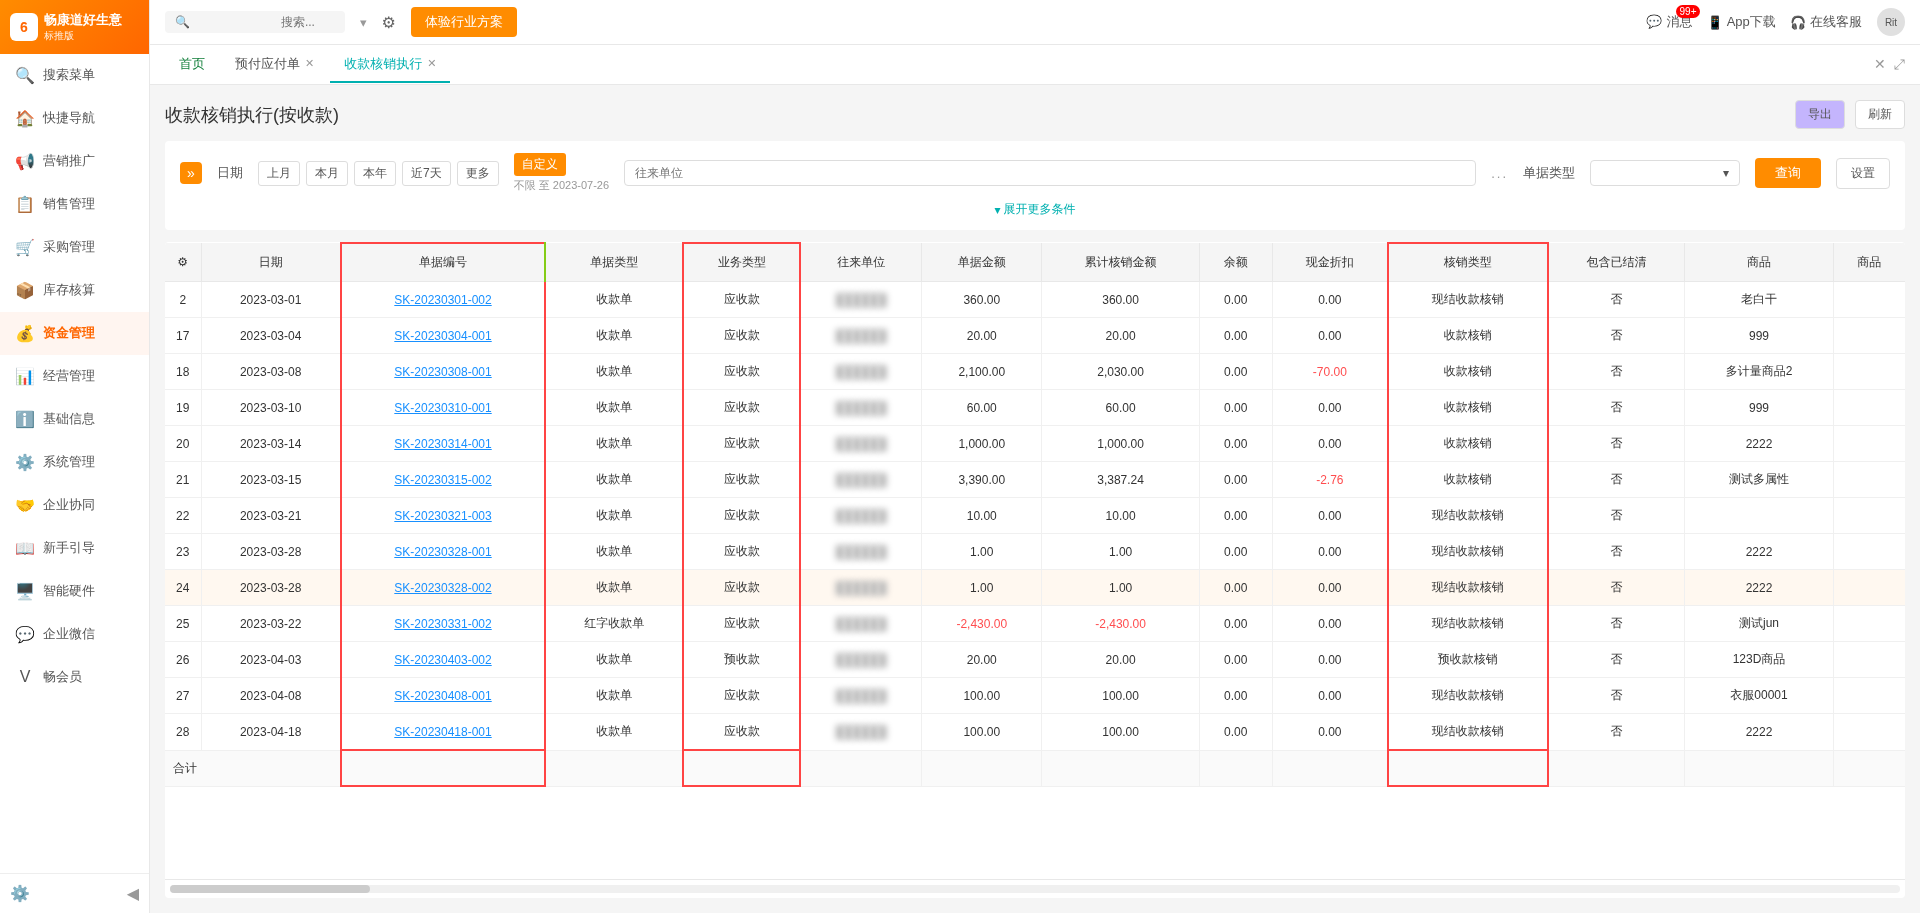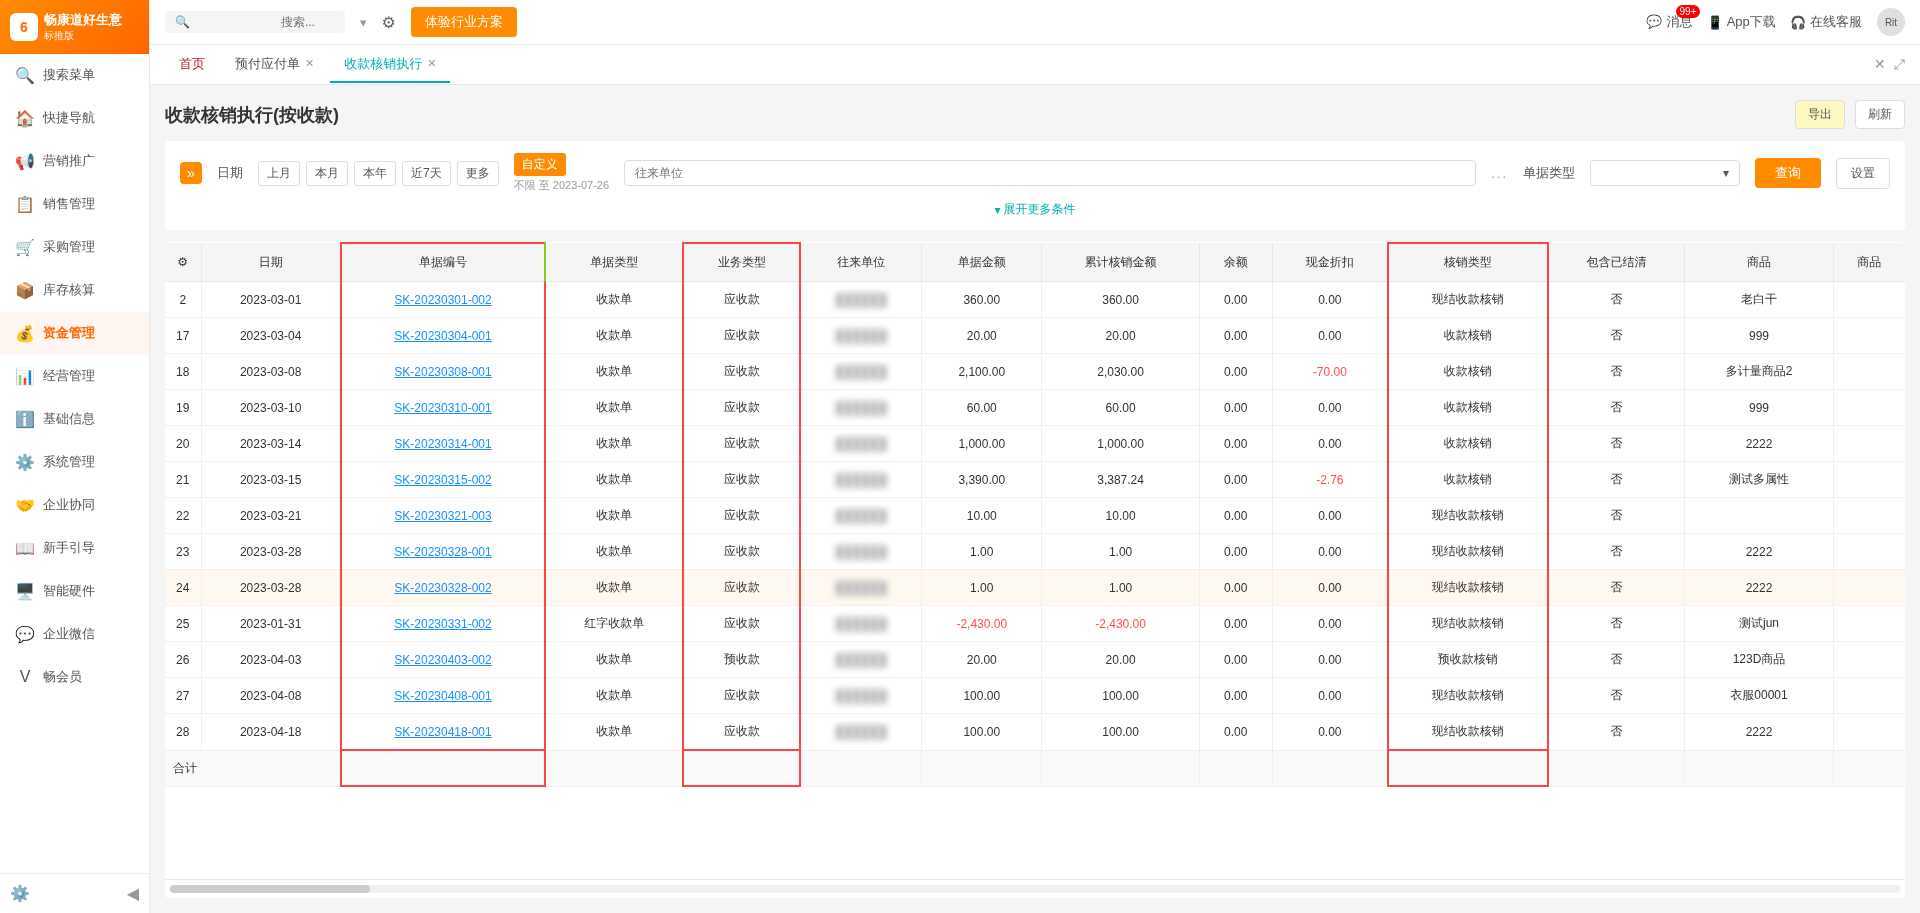--- a/index.html
+++ b/index.html
@@ -32,31 +32,31 @@
     .topbar-right { margin-left: auto; display: flex; align-items: center; gap: 15px; color: #555; font-size: 13px; }
     .topbar-right .msg-badge { position: relative; cursor: pointer; }
     .topbar-right .badge { position: absolute; top: -8px; right: -8px; background: red; color: white; border-radius: 10px; font-size: 10px; padding: 1px 4px; }
     .topbar-right .action { cursor: pointer; display: flex; align-items: center; gap: 3px; }
     .topbar-right .user-avatar { width: 28px; height: 28px; border-radius: 50%; background: #ddd; cursor: pointer; }
 
     
     .tabs { background: white; border-bottom: 1px solid #e8e8e8; display: flex; align-items: center; padding: 0 15px; height: 40px; gap: 2px; }
     .tab { padding: 8px 14px; cursor: pointer; font-size: 13px; color: #555; border-bottom: 2px solid transparent; display: flex; align-items: center; gap: 5px; }
     .tab.active { color: #00b0b0; border-bottom: 2px solid #00b0b0; font-weight: 500; }
-    .tab.home { color: #b91c1c; }
+    .tab.home { color: #15803d; }
     .tab .tab-close { color: #999; font-size: 11px; cursor: pointer; }
     .tabs-right { margin-left: auto; display: flex; gap: 8px; }
     .tab-action { cursor: pointer; color: #999; font-size: 14px; }
 
     
     .page { flex: 1; overflow: hidden; display: flex; flex-direction: column; padding: 15px; background: #f5f5f5; }
     .page-header { display: flex; align-items: center; justify-content: space-between; margin-bottom: 12px; }
-    .page-title { font-size: 18px; font-weight: bold; color: #333; }
+    .page-title { font-size: 18px; font-weight: normal; color: #333; }
     .page-actions { display: flex; gap: 10px; }
-    .btn-export { background: #fef9c3; border: 1px solid #ddd; padding: 5px 12px; border-radius: 4px; cursor: pointer; color: #555; font-size: 12px; display: flex; align-items: center; gap: 4px; }
+    .btn-export { background: #c4b5fd; border: 1px solid #ddd; padding: 5px 12px; border-radius: 4px; cursor: pointer; color: #555; font-size: 12px; display: flex; align-items: center; gap: 4px; }
     .btn-refresh { background: white; border: 1px solid #ddd; padding: 5px 12px; border-radius: 4px; cursor: pointer; color: #555; font-size: 12px; display: flex; align-items: center; gap: 4px; }
 
     
     .filter-panel { background: white; border-radius: 4px; padding: 12px 15px; margin-bottom: 12px; }
     .filter-row { display: flex; align-items: center; gap: 15px; flex-wrap: wrap; }
     .filter-expand-btn { background: #ff8c00; color: white; border: none; width: 22px; height: 22px; border-radius: 4px; cursor: pointer; font-size: 14px; display: flex; align-items: center; justify-content: center; }
     .filter-label { color: #555; font-size: 13px; white-space: nowrap; }
     .filter-date-group { display: flex; align-items: center; gap: 6px; }
     .filter-date-btn { padding: 3px 8px; border: 1px solid #ddd; border-radius: 3px; cursor: pointer; font-size: 12px; color: #555; background: white; }
     .filter-date-custom { background: #ff8c00; color: white; border: none; padding: 3px 8px; border-radius: 3px; cursor: pointer; font-size: 12px; }
@@ -429,21 +429,21 @@
       <td class="">1.00</td>
       <td>0.00</td>
       <td class="">0.00</td>
       <td style="border-left:2px solid #ff4444;border-right:2px solid #ff4444;">现结收款核销</td>
       <td>否</td>
       <td>2222</td>
       <td></td>
     </tr>
               <tr>
       <td>25</td>
-      <td>2023-01-31</td>
+      <td>2023-03-22</td>
       <td style="border-left:2px solid #ff4444;border-right:2px solid #ff4444;"><a class="link">SK-20230331-002</a></td>
       <td>红字收款单</td>
       <td style="border-left:2px solid #ff4444;border-right:2px solid #ff4444;">应收款</td>
       <td><span class="blurred">██████</span></td>
       <td class="red-text">-2,430.00</td>
       <td class="red-text">-2,430.00</td>
       <td>0.00</td>
       <td class="">0.00</td>
       <td style="border-left:2px solid #ff4444;border-right:2px solid #ff4444;">现结收款核销</td>
       <td>否</td>

